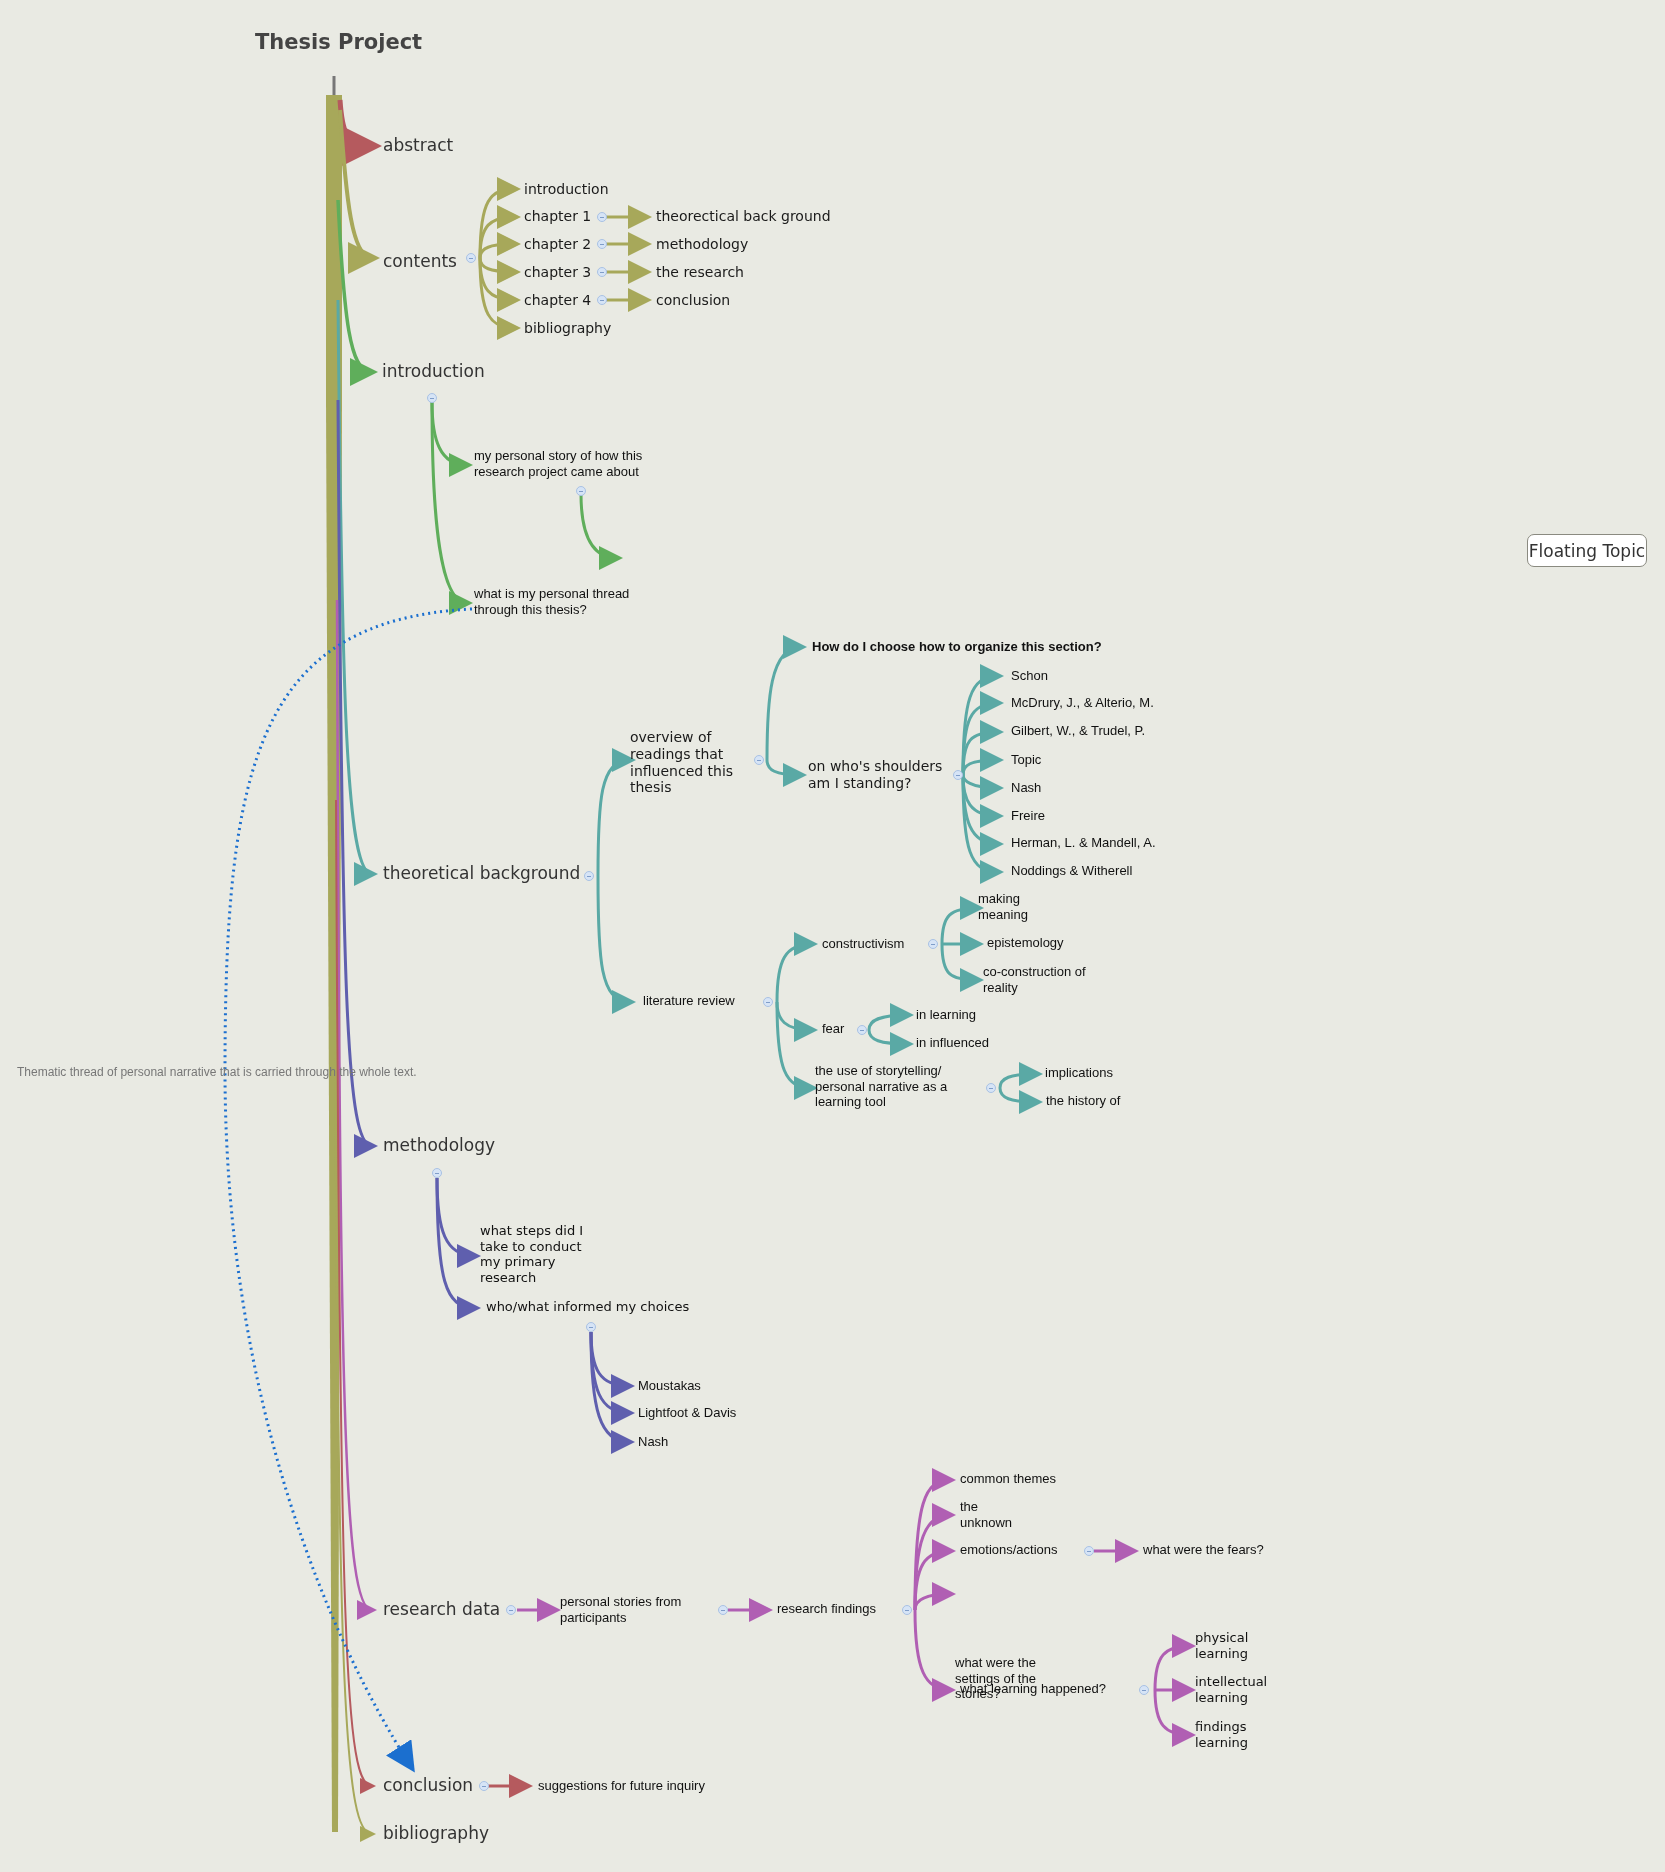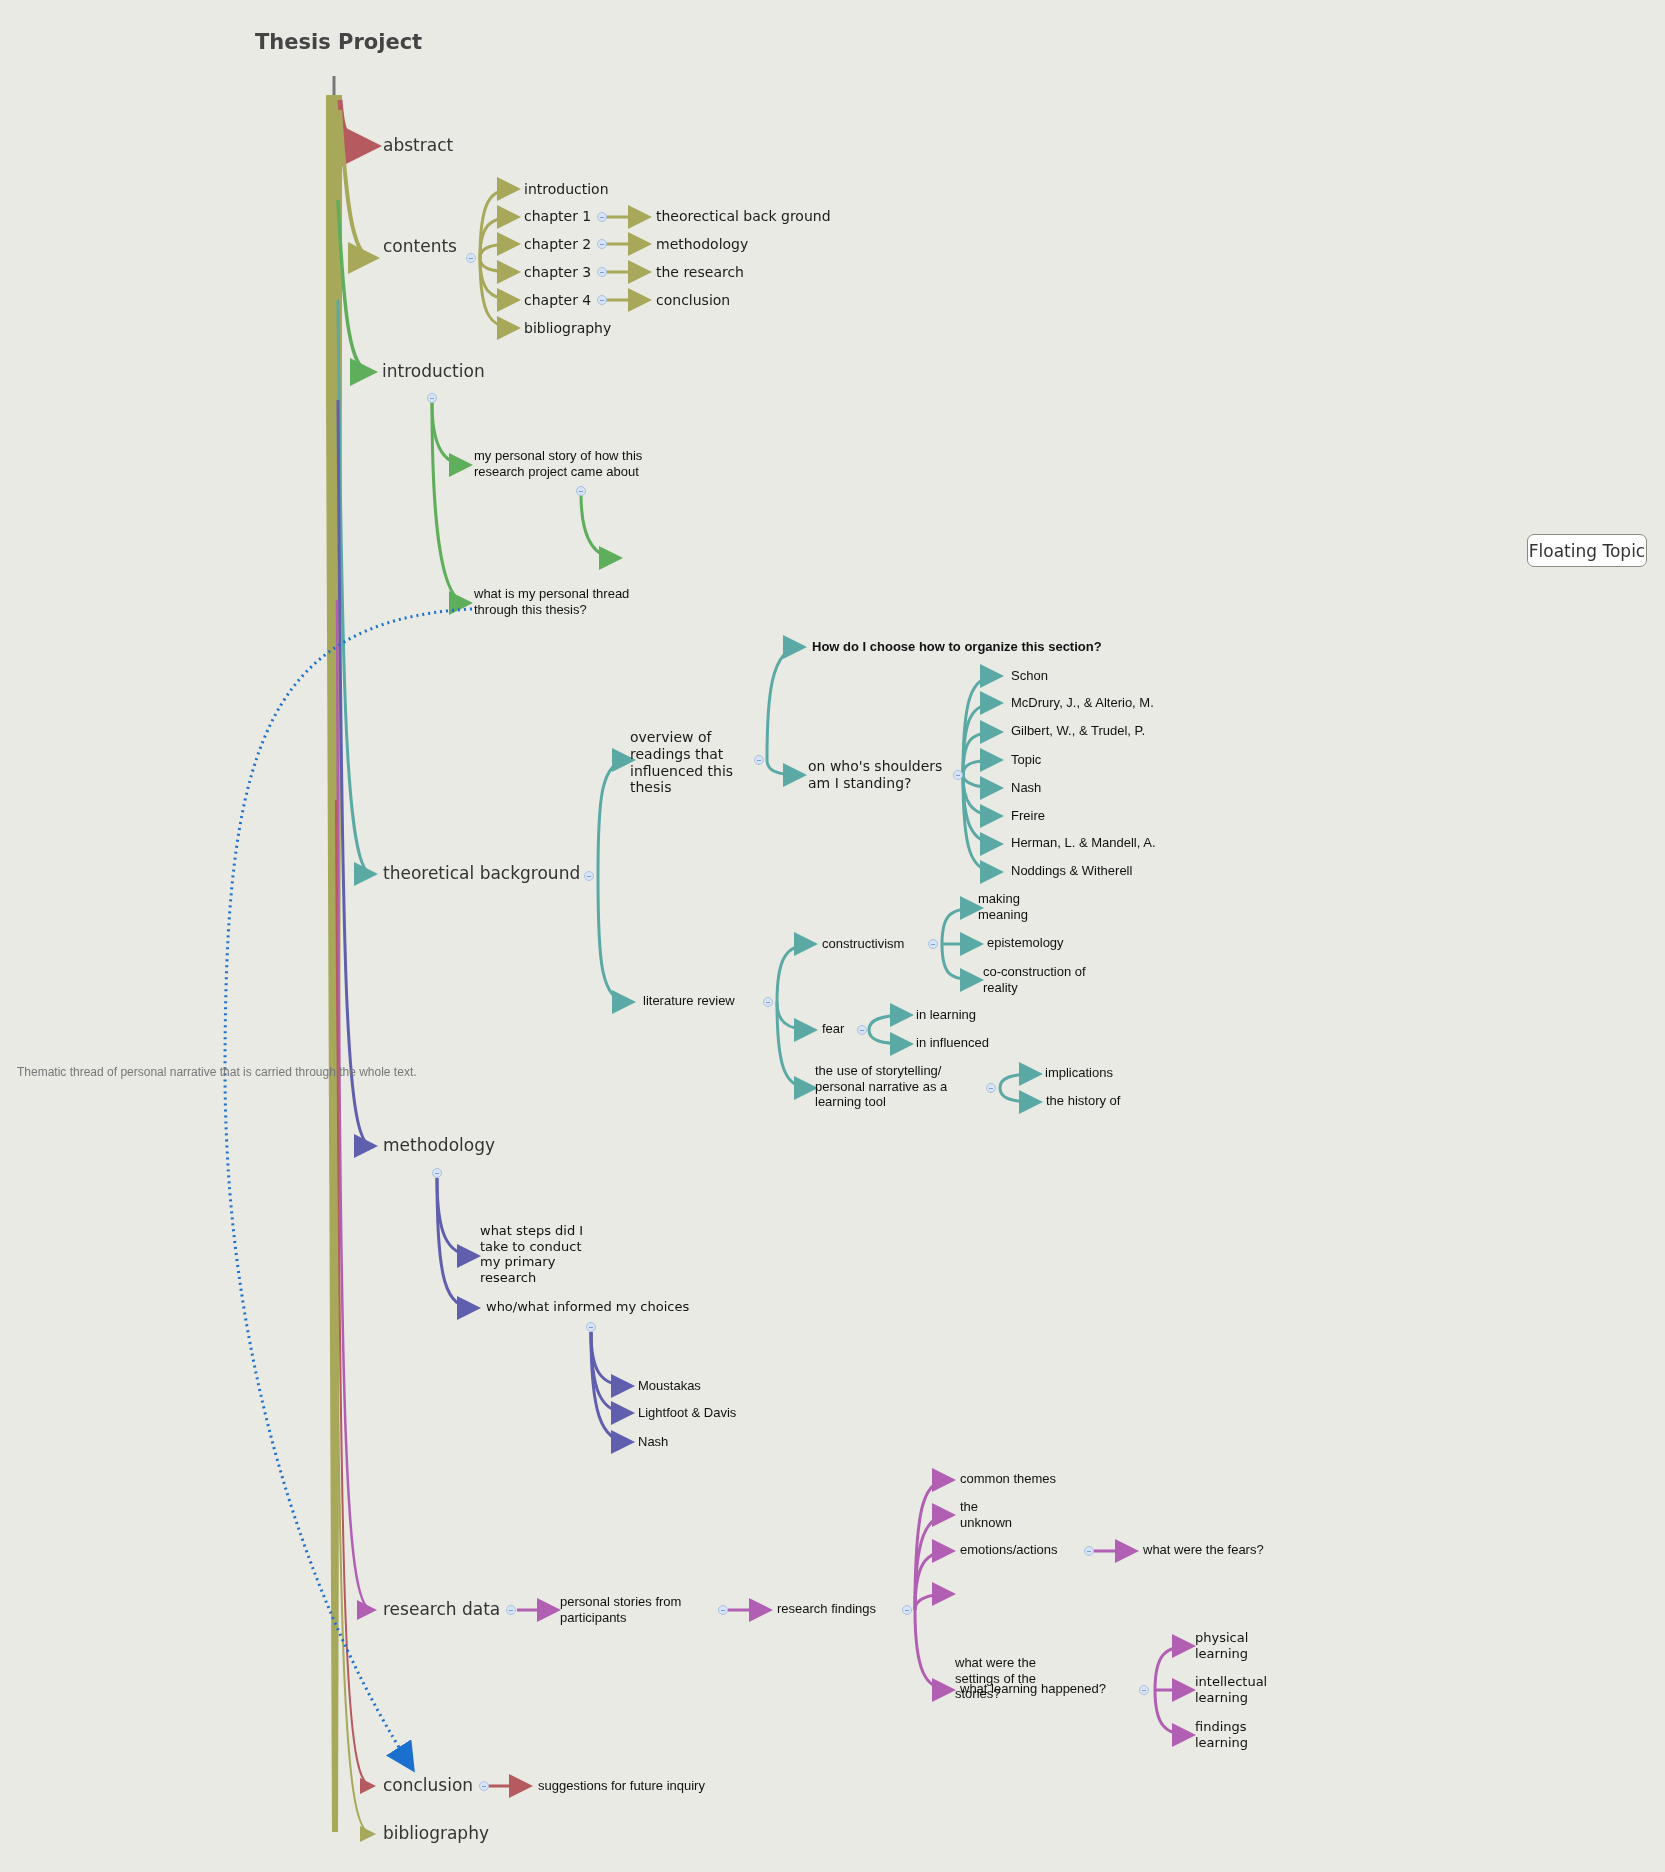--- a/index.html
+++ b/index.html
@@ -147,21 +147,21 @@
   </svg>
 
   <div class="node t0" style="left:255px;top:30px">Thesis Project</div>
 
   <div class="floating">Floating Topic</div>
 
   <div class="node note" style="left:17px;top:1065px">Thematic thread of personal narrative that is carried through the whole text.</div>
 
   <div class="node t1" style="left:383px;top:135px">abstract</div>
 
-  <div class="node t1" style="left:383px;top:236px">contents</div>
+  <div class="node t1" style="left:383px;top:251px">contents</div>
   <span class="collapse" style="left:466px;top:253px"></span>
 
   <div class="node t1" style="left:382px;top:361px">introduction</div>
   <span class="collapse" style="left:427px;top:393px"></span>
 
   <div class="node t1" style="left:383px;top:863px">theoretical background</div>
   <span class="collapse" style="left:584px;top:871px"></span>
 
   <div class="node t1" style="left:383px;top:1135px">methodology</div>
   <span class="collapse" style="left:432px;top:1168px"></span>

